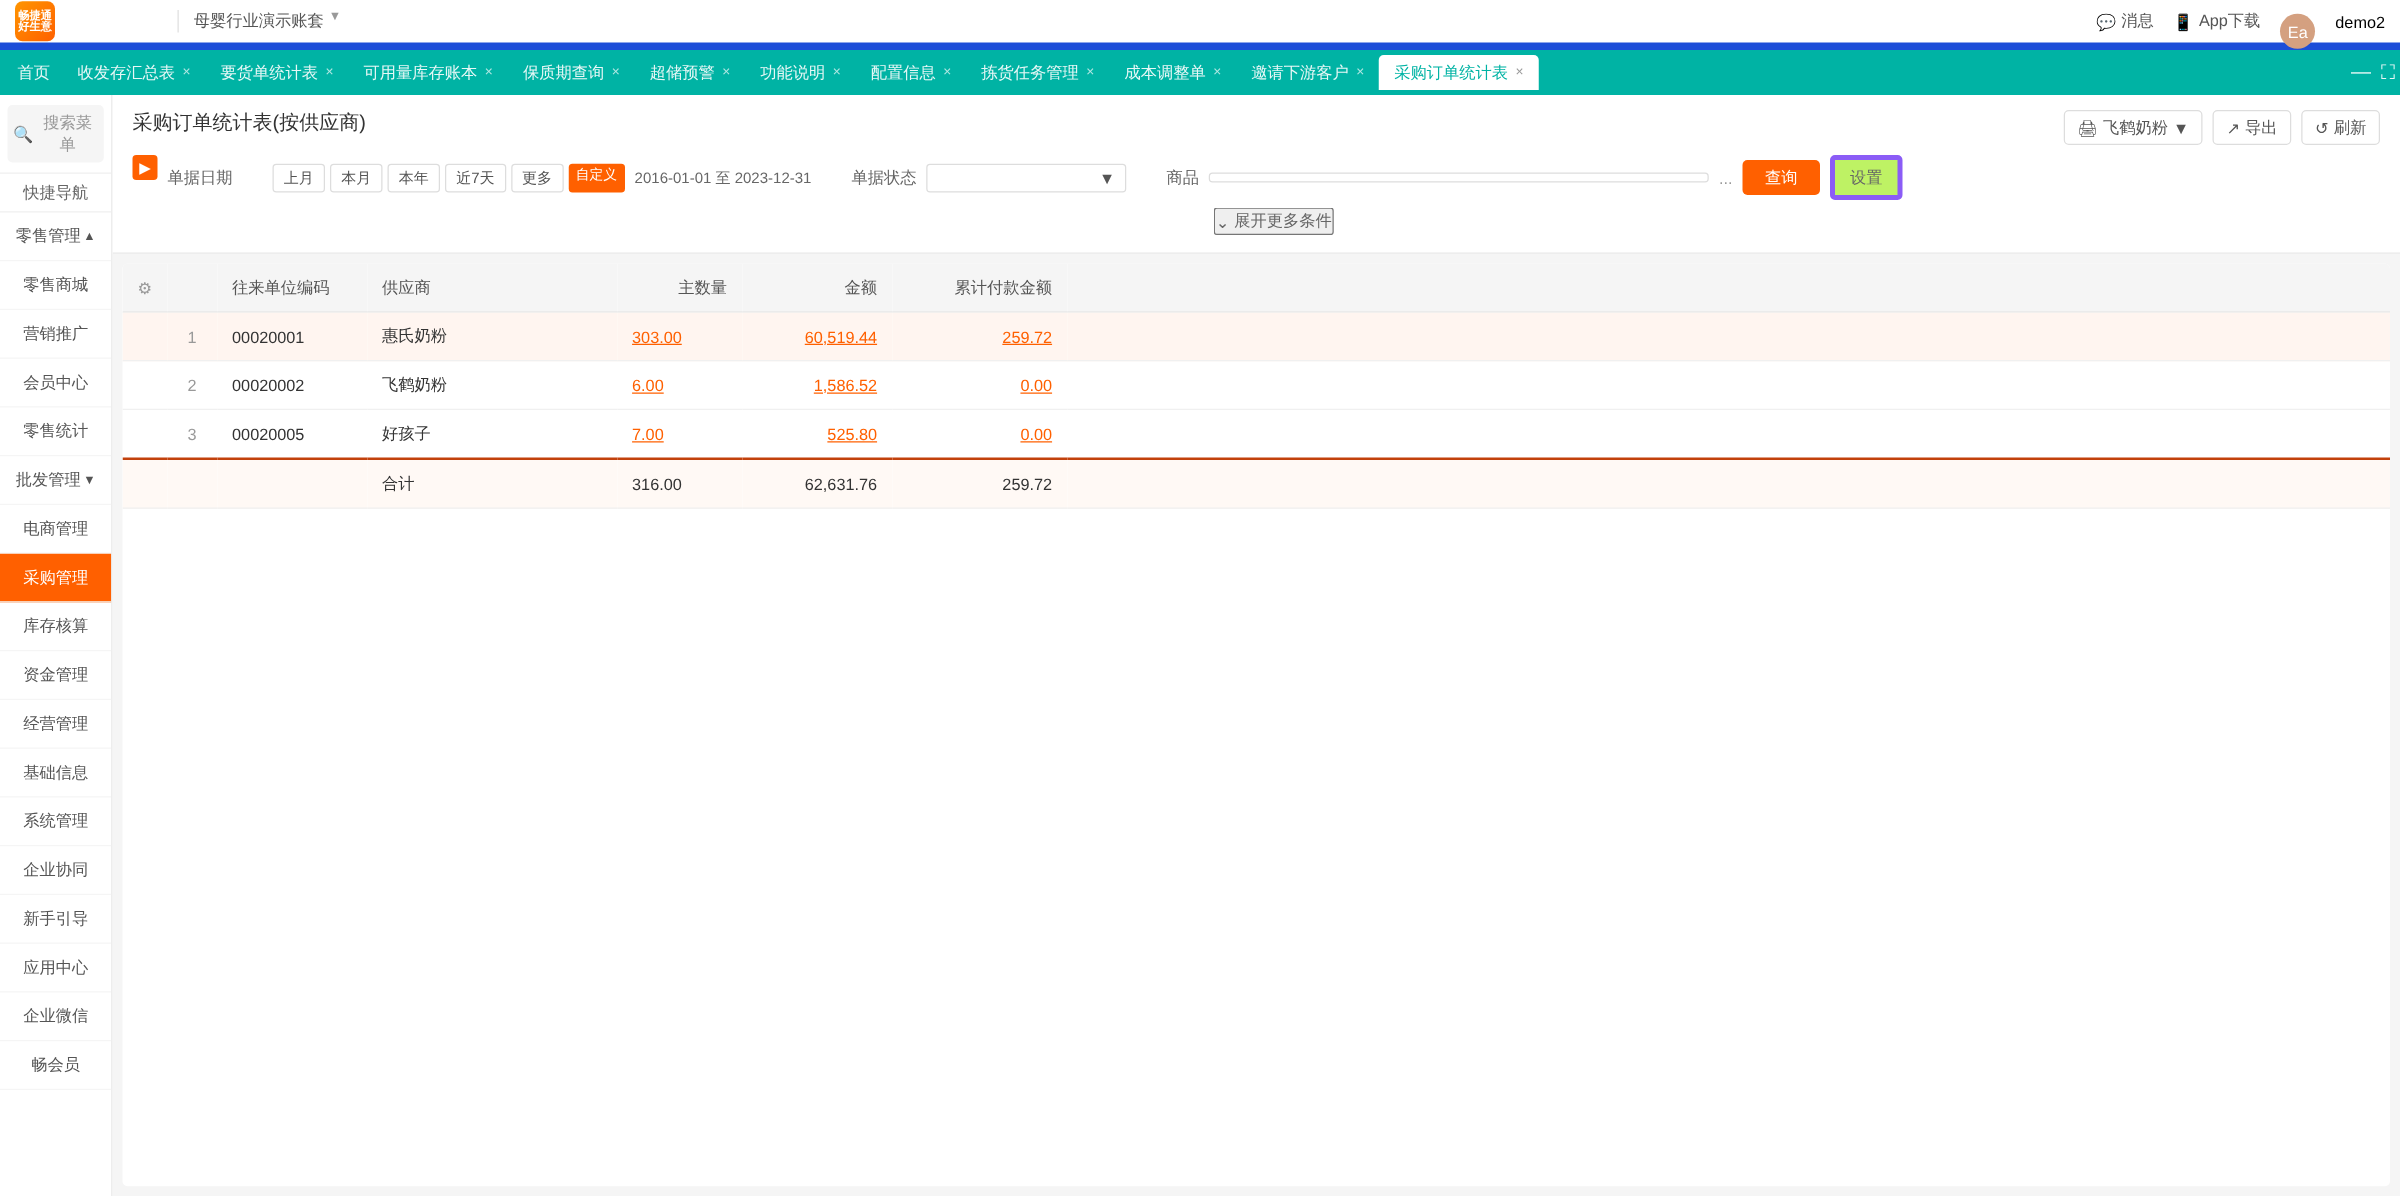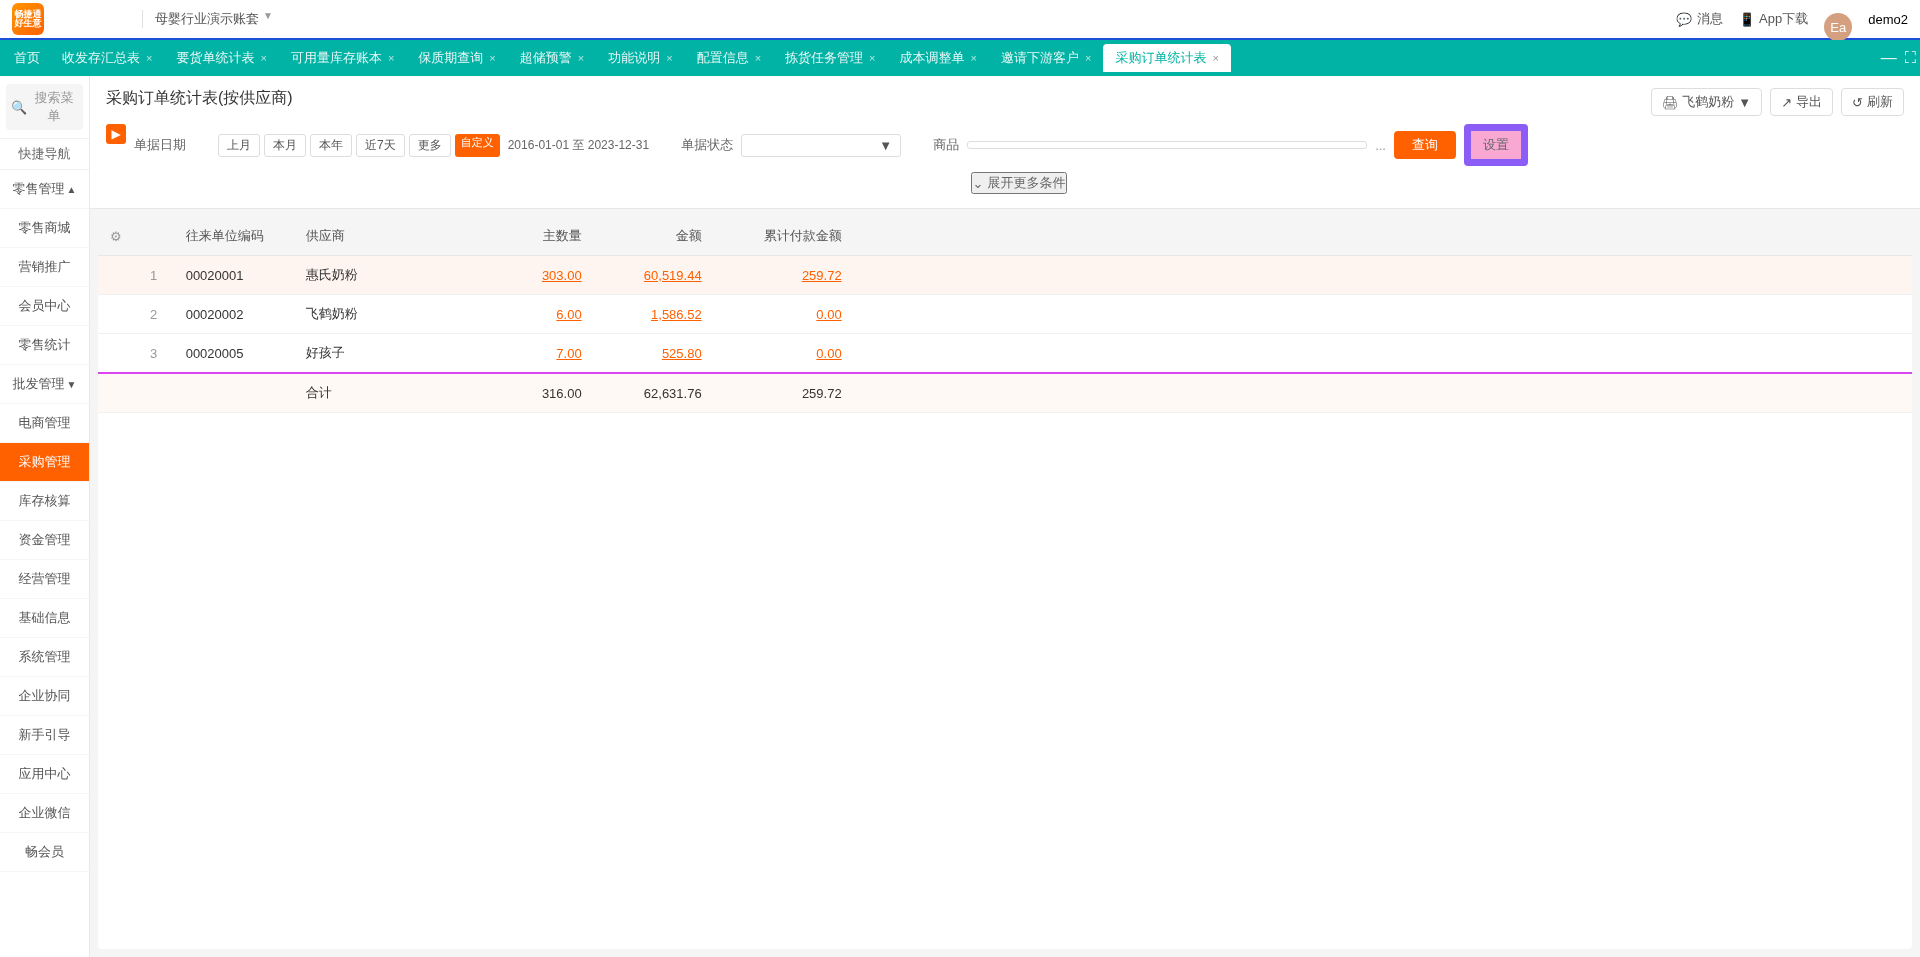--- a/index.html
+++ b/index.html
@@ -1,21 +1,21 @@
 <!DOCTYPE html>
 <html><head>
   <meta charset="utf-8">
   <style>
     * { box-sizing: border-box; margin: 0; padding: 0; font-family: 'Microsoft YaHei', Arial, sans-serif; font-size: 13px; }
     body { background: #f5f5f5; display: flex; flex-direction: column; height: 957px; overflow: hidden; }
 
     
     .top-bar {
       display: flex; align-items: center; background: #fff; height: 40px;
-      border-bottom: 2px solid #1d4ed8; padding: 0 12px; gap: 16px;
+      border-bottom: 6px solid #1d4ed8; padding: 0 12px; gap: 16px;
     }
     .logo-area { display: flex; align-items: center; gap: 6px; width: 90px; }
     .logo-icon { width: 32px; height: 32px; background: linear-gradient(135deg, #ff9500, #ff6000); border-radius: 6px; display: flex; align-items: center; justify-content: center; color: white; font-size: 10px; font-weight: bold; flex-shrink: 0; }
     .workspace-selector { display: flex; align-items: flex-start; gap: 4px; color: #555; cursor: pointer; font-size: 13px; border-left: 1px solid #e0e0e0; padding-left: 12px; margin-left: 24px; }
     .workspace-selector .arrow { color: #999; font-size: 10px; }
     .top-bar-right { margin-left: auto; display: flex; align-items: center; gap: 16px; }
     .top-bar-btn { display: flex; align-items: center; gap: 4px; color: #555; cursor: pointer; font-size: 13px; }
     .avatar { width: 28px; height: 28px; border-radius: 50%; background: #d4a080; display: flex; align-items: center; justify-content: center; color: white; font-size: 11px; margin-top: 16px; }
 
     
@@ -64,21 +64,21 @@
     .page-title { font-size: 16px; color: #333; font-weight: 500; margin-bottom: 10px; }
     .filter-row { display: flex; align-items: center; gap: 8px; flex-wrap: wrap; }
     .filter-label { color: #666; font-size: 13px; }
     .filter-date-btns { display: flex; gap: 4px; padding-left: 24px; }
     .date-btn { padding: 2px 8px; border: 1px solid #ddd; border-radius: 3px; cursor: pointer; color: #555; font-size: 12px; background: #fff; }
     .custom-badge { background: #ff6000; color: white; font-size: 11px; padding: 1px 6px; border-radius: 3px; }
     .date-range { color: #666; font-size: 12px; }
     .filter-select { border: 1px solid #ddd; border-radius: 3px; padding: 3px 8px; color: #555; font-size: 13px; background: #fff; cursor: pointer; min-width: 120px; display: flex; align-items: center; justify-content: space-between; }
     .filter-goods { border: 1px solid #ddd; border-radius: 3px; padding: 3px 8px; color: #ccc; font-size: 13px; background: #fff; flex: 1; max-width: 400px; }
     .btn-query { background: #ff6000; color: white; border: none; border-radius: 4px; padding: 5px 18px; cursor: pointer; font-size: 13px; }
-    .btn-settings { background: #f9a8d4; color: #666; border: 7px solid #8b5cf6; border-radius: 4px; padding: 5px 12px; cursor: pointer; font-size: 13px; }
+    .btn-settings { background: #bef264; color: #666; border: 4px solid #8b5cf6; border-radius: 4px; padding: 5px 12px; cursor: pointer; font-size: 13px; }
     .expand-row { padding: 6px 0; display: flex; justify-content: center; }
     .expand-btn { color: #666; font-size: 12px; cursor: pointer; display: flex; align-items: center; gap: 4px; }
     .header-right-btns { display: flex; align-items: center; gap: 8px; margin-bottom: 8px; }
     .print-btn { border: 1px solid #ddd; background: #fff; color: #555; padding: 4px 10px; border-radius: 4px; cursor: pointer; font-size: 12px; display: flex; align-items: center; gap: 4px; }
     .export-btn { border: 1px solid #ddd; background: #fff; color: #555; padding: 4px 10px; border-radius: 4px; cursor: pointer; font-size: 12px; display: flex; align-items: center; gap: 4px; }
     .refresh-btn { border: 1px solid #ddd; background: #fff; color: #555; padding: 4px 10px; border-radius: 4px; cursor: pointer; font-size: 12px; display: flex; align-items: center; gap: 4px; }
     .page-header-top { display: flex; justify-content: space-between; }
 
     
     .table-area { flex: 1; overflow: auto; padding: 0; background: #fff; margin: 8px; border-radius: 4px; }
@@ -86,27 +86,27 @@
     thead tr { background: #f5f5f5; }
     th { padding: 10px 12px; text-align: left; color: #555; font-weight: 500; font-size: 13px; border-bottom: 1px solid #e8e8e8; white-space: nowrap; }
     td { padding: 10px 12px; color: #333; font-size: 13px; border-bottom: 1px solid #f0f0f0; }
     tr.selected-row { background: #fff5f0; }
     .link-text { color: #ff6000; text-decoration: underline; cursor: pointer; }
     .row-num { color: #999; text-align: center; }
     .settings-col { width: 32px; text-align: center; color: #999; cursor: pointer; }
     .col-num { width: 40px; text-align: center; }
     .col-code { width: 120px; }
     .col-supplier { width: 200px; }
-    .col-qty { text-align: right; width: 100px; }
+    .col-qty { width: 100px; }
     .col-amount { text-align: right; width: 120px; }
     .col-paid { text-align: right; width: 140px; }
     th.col-qty, th.col-amount, th.col-paid { text-align: right; }
 
     
-    .table-footer { background: #fff9f5; border-top: 2px solid #d946ef; }
+    .table-footer { background: #fff9f5; border-top: 2px solid #c2410c; }
     .table-footer td { font-weight: 500; color: #333; }
 
     
     .expand-toggle { background: #ff6000; color: white; border: none; width: 20px; height: 20px; border-radius: 3px; cursor: pointer; display: flex; align-items: center; justify-content: center; font-size: 12px; flex-shrink: 0; }
   </style>
 </head>
 <body>
 
 <div class="top-bar">
   <div class="logo-area">

